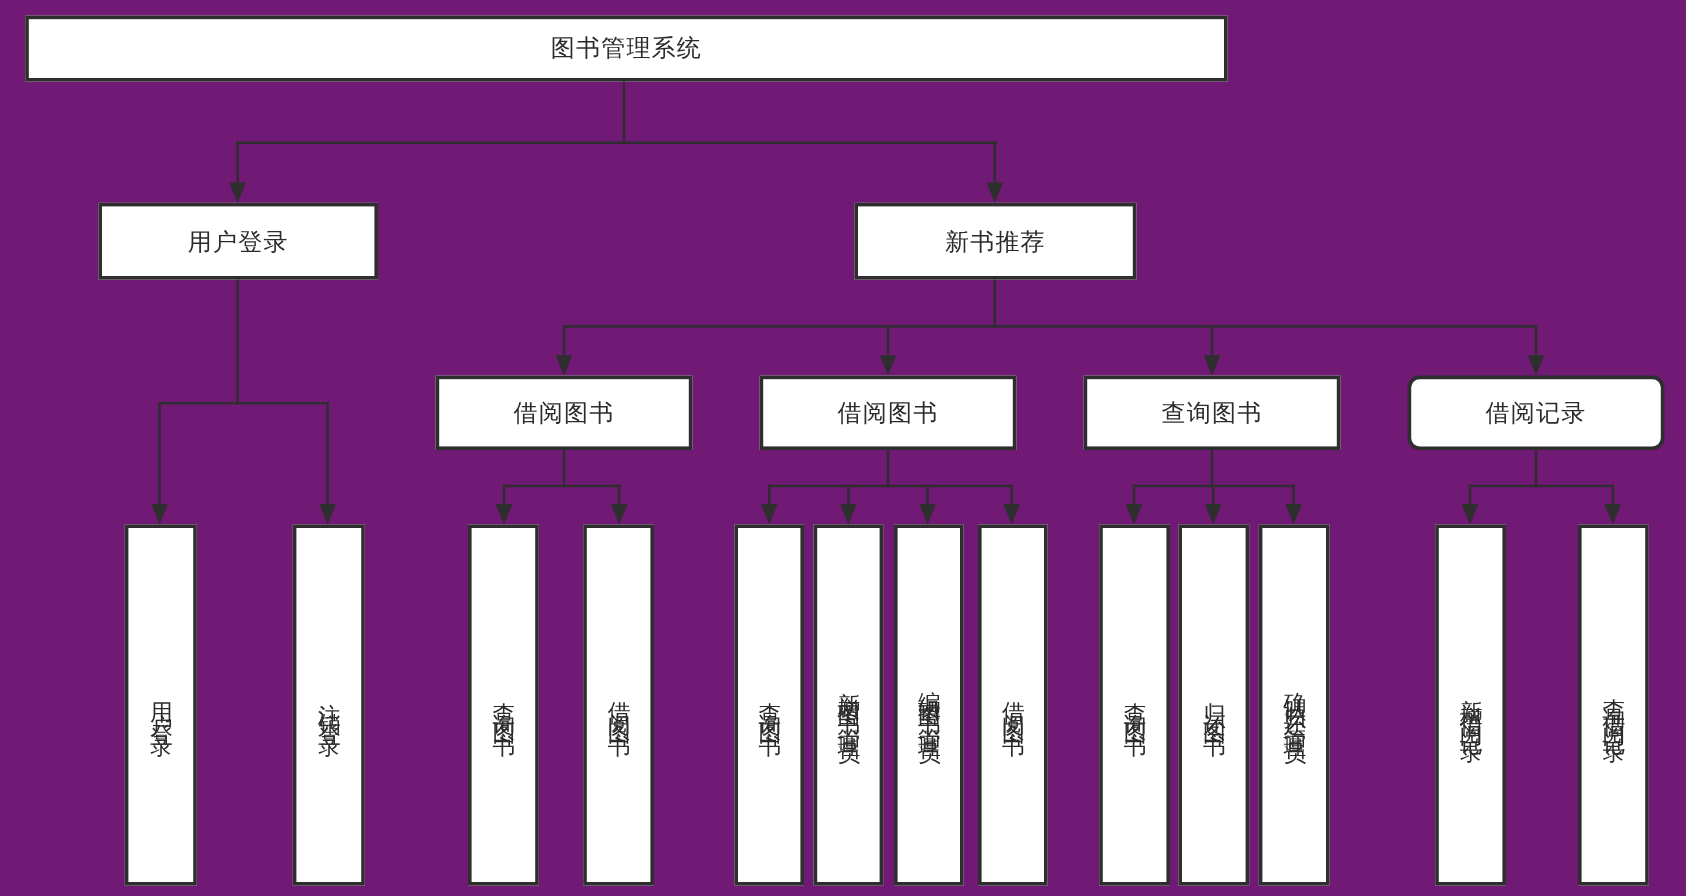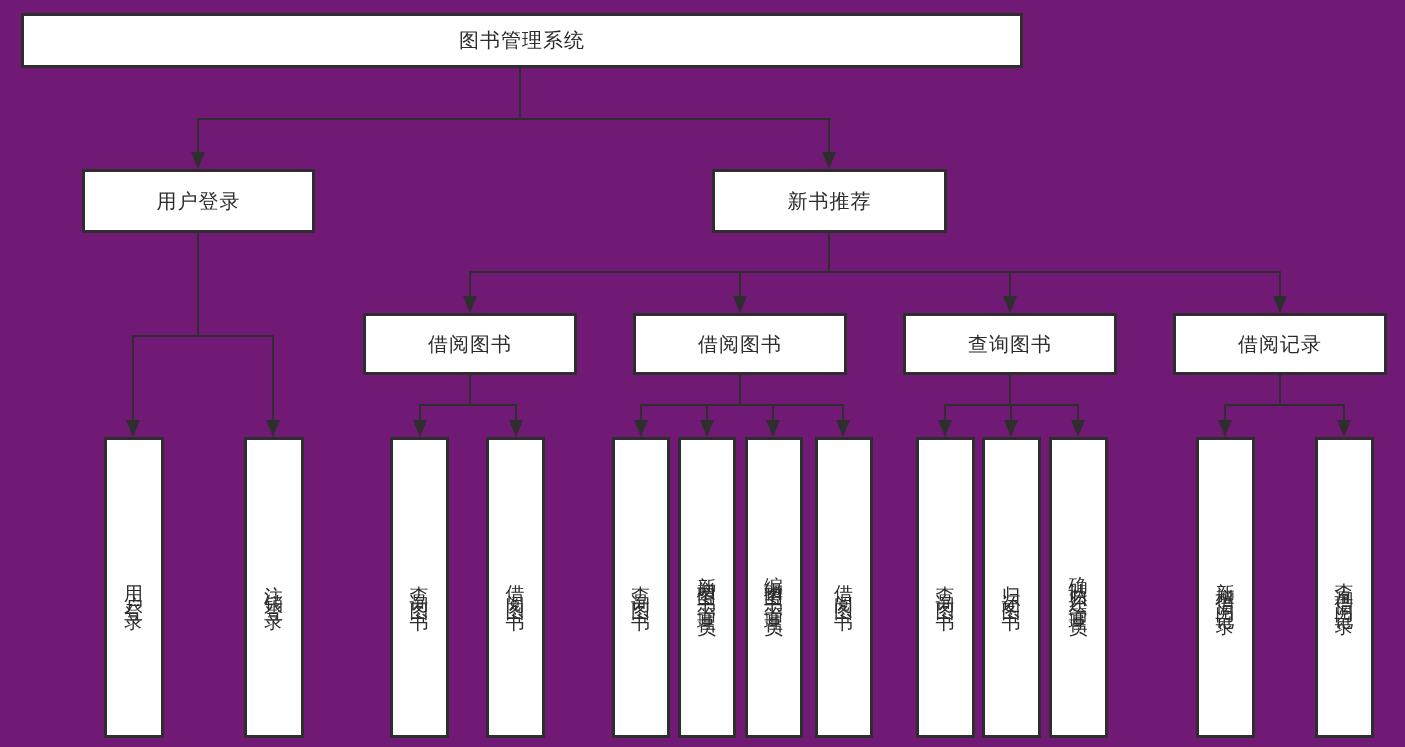--- a/index.html
+++ b/index.html
@@ -76,21 +76,21 @@
 
   <div class="box" style="left:363px;top:313px;width:214px;height:62px;">
     <span>借阅图书</span>
   </div>
   <div class="box" style="left:633px;top:313px;width:214px;height:62px;">
     <span>借阅图书</span>
   </div>
   <div class="box" style="left:903px;top:313px;width:214px;height:62px;">
     <span>查询图书</span>
   </div>
-  <div class="box" style="left:1173px;top:313px;width:214px;height:62px;">
+  <div class="box" style="left:1173px;top:313px;width:214px;height:62px;border-radius:10px;">
     <span>借阅记录</span>
   </div>
 
   <div class="vl" style="left:469px;top:375px;height:31px;"></div>
   <div class="hl" style="left:419px;top:404px;width:98px;"></div>
   <div class="vl" style="left:419px;top:404px;height:18px;"></div>
   <div class="ar" style="left:413px;top:420px;"></div>
   <div class="vl" style="left:515px;top:404px;height:18px;"></div>
   <div class="ar" style="left:509px;top:420px;"></div>
 

